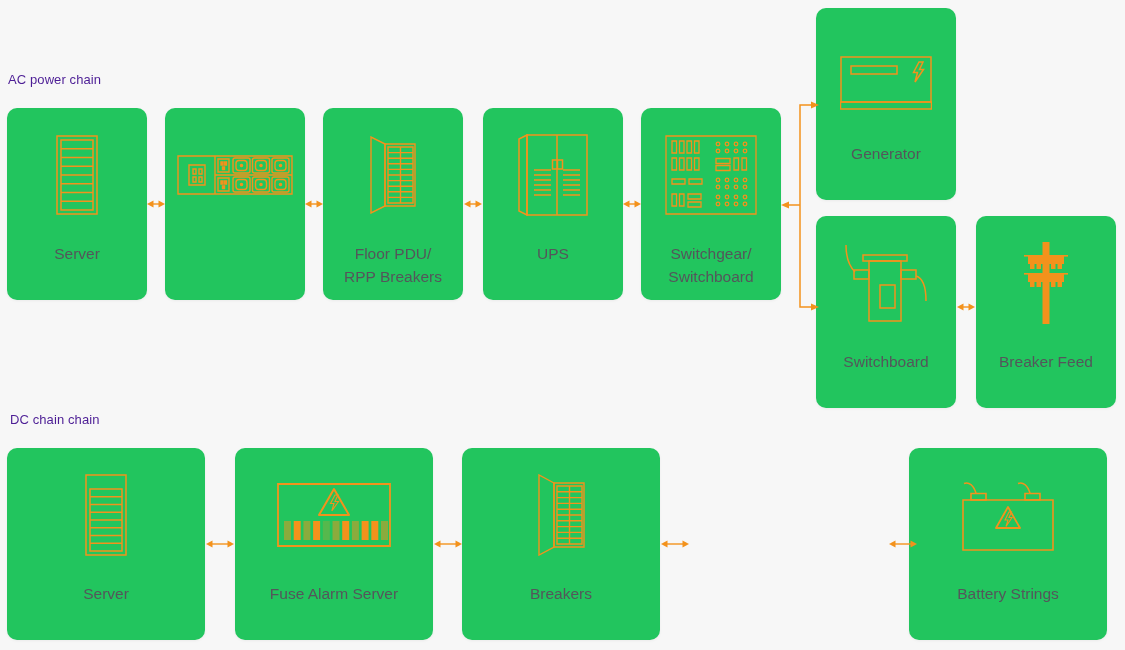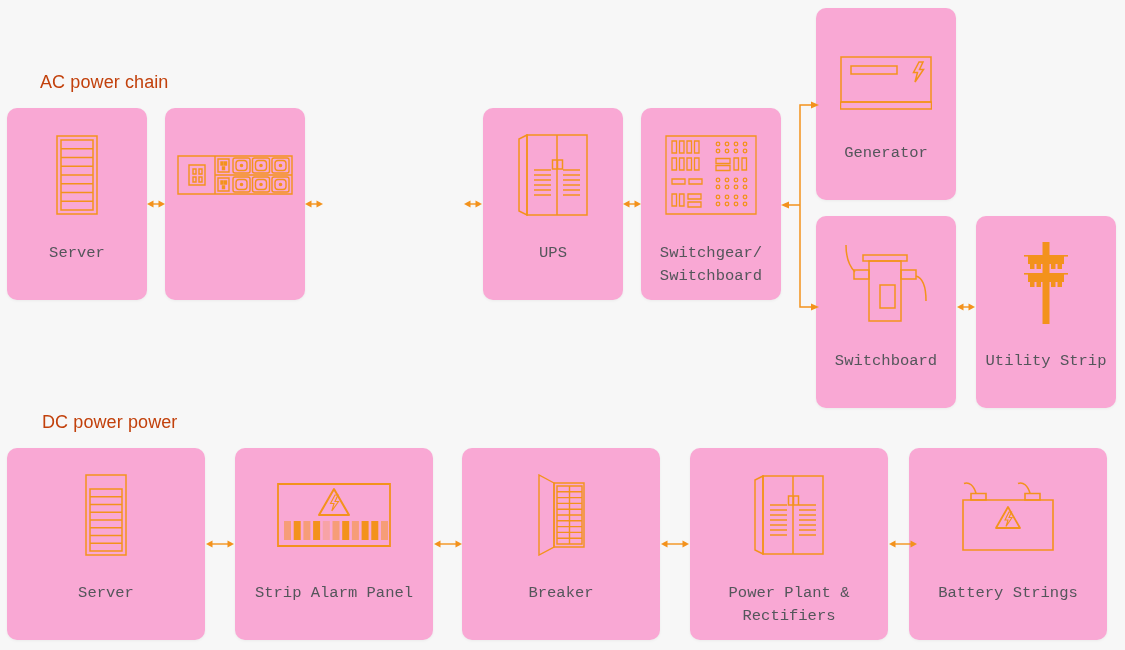--- a/index.html
+++ b/index.html
@@ -1,34 +1,34 @@
 <!DOCTYPE html>
 <html><head>
 <meta charset="utf-8">
 <style>
   html,body{margin:0;padding:0;background:#F7F7F7;font-family:"Liberation Sans",sans-serif;}
   #stage{position:relative;width:1125px;height:650px;background:#F7F7F7;overflow:hidden;}
-  .chain-title{position:absolute;font-size:18px;font-weight:400;color:#c2410c;letter-spacing:.1px;margin-left:32px;}
-  .card{position:absolute;height:192px;background:#f9a8d4;border-radius:10px;
-        box-shadow:0 1px 3px rgba(0,0,0,0.05);font-family:Liberation Mono, monospace;}
+  .chain-title{position:absolute;font-size:13px;font-weight:400;color:#4c1d95;letter-spacing:.1px;}
+  .card{position:absolute;height:192px;background:#22c55e;border-radius:10px;
+        box-shadow:0 1px 3px rgba(0,0,0,0.05);}
   .iconbox{position:absolute;top:0;left:0;right:0;height:134px;
            display:flex;align-items:center;justify-content:center;}
   .iconbox.gen{height:152px;}
   .label{position:absolute;top:134px;left:2px;right:2px;text-align:center;
          font-size:15.5px;line-height:23px;color:#54565B;white-space:pre-line;}
   .conn{position:absolute;}
   svg.ic *{vector-effect:non-scaling-stroke;}
 </style>
 </head>
 <body>
 
 <div id="stage">
 
   <div class="chain-title" style="left:8px;top:72px;">AC power chain</div>
-  <div class="chain-title" style="left:10px;top:412px;">DC power power</div>
+  <div class="chain-title" style="left:10px;top:412px;">DC chain chain</div>
 
   <div class="card" style="left:7px;top:108px;width:140px;">
     <div class="iconbox">
       <svg class="ic" width="42" height="80" viewBox="0 0 42 80" stroke="#F3921C" fill="none" stroke-width="1.5">
         <rect x="1" y="1" width="40" height="78"></rect>
         <rect x="5" y="5" width="32" height="70"></rect>
         <path d="M5,13.7H37 M5,22.5H37 M5,31.2H37 M5,40H37 M5,48.7H37 M5,57.5H37 M5,66.2H37"></path>
       </svg>
     </div>
     <div class="label">Server</div>
@@ -67,20 +67,32 @@
         <rect x="75.5" y="22" width="17" height="15" rx="2"></rect>
           <rect x="78.5" y="24.5" width="11" height="10" rx="3"></rect>
           <circle cx="84" cy="29.5" r="1.1" fill="#F3921C"></circle>
         <rect x="95" y="22" width="17" height="15" rx="2"></rect>
           <rect x="98" y="24.5" width="11" height="10" rx="3"></rect>
           <circle cx="103.5" cy="29.5" r="1.1" fill="#F3921C"></circle>
       </svg>
     </div>
   </div>
 
+  <div class="card" style="left:323px;top:108px;width:140px;">
+    <div class="iconbox">
+      <svg class="ic" width="48" height="78" viewBox="0 0 48 78" stroke="#F3921C" fill="none" stroke-width="1.4">
+        <polygon points="16,8 2,1 2,77 16,70"></polygon>
+        <rect x="16" y="8" width="30" height="62"></rect>
+        <rect x="19" y="11" width="25" height="56"></rect>
+        <path d="M31.5,11V67 M19,16.6H44 M19,22.2H44 M19,27.8H44 M19,33.4H44 M19,39H44 M19,44.6H44 M19,50.2H44 M19,55.8H44 M19,61.4H44"></path>
+      </svg>
+    </div>
+    <div class="label">Floor PDU/
+RPP Breakers</div>
+  </div>
 
   <div class="card" style="left:641px;top:108px;width:140px;">
     <div class="iconbox">
       <svg class="ic" width="92" height="80" viewBox="0 0 92 80" stroke="#F3921C" fill="none" stroke-width="1.3">
         <rect x="1" y="1" width="90" height="78"></rect>
         <rect x="7" y="6" width="4.5" height="12"></rect>
           <rect x="14.5" y="6" width="4.5" height="12"></rect>
           <rect x="22" y="6" width="4.5" height="12"></rect>
           <rect x="29.5" y="6" width="4.5" height="12"></rect>
         <circle cx="53" cy="9" r="1.8"></circle>
@@ -180,21 +192,21 @@
           <rect x="27" y="22" width="4.5" height="5"></rect>
           <rect x="33.5" y="22" width="4.5" height="5"></rect>
         <rect x="0" y="31" width="44" height="1.6"></rect>
         <rect x="4" y="32" width="36" height="8"></rect>
         <rect x="6" y="40" width="4.5" height="5"></rect>
           <rect x="12.5" y="40" width="4.5" height="5"></rect>
           <rect x="27" y="40" width="4.5" height="5"></rect>
           <rect x="33.5" y="40" width="4.5" height="5"></rect>
       </svg>
     </div>
-    <div class="label">Utility Strip</div>
+    <div class="label">Breaker Feed</div>
   </div>
 
   <svg class="conn" style="left:147px;top:199px;" width="18" height="10">
     <line x1="2.5" y1="5" x2="15.5" y2="5" stroke="#F3921C" stroke-width="1.4"></line>
     <polygon points="0,5 6.5,1.6 6.5,8.4" fill="#F3921C"></polygon>
       <polygon points="18,5 11.5,1.6 11.5,8.4" fill="#F3921C"></polygon>
   </svg>
   <svg class="conn" style="left:305px;top:199px;" width="18" height="10">
     <line x1="2.5" y1="5" x2="15.5" y2="5" stroke="#F3921C" stroke-width="1.4"></line>
     <polygon points="0,5 6.5,1.6 6.5,8.4" fill="#F3921C"></polygon>
@@ -248,50 +260,35 @@
           <rect x="45.8" y="38" width="7" height="19" opacity="0.25"></rect>
           <rect x="55.5" y="38" width="7" height="19" opacity="0.5"></rect>
           <rect x="65.2" y="38" width="7" height="19" opacity="1"></rect>
           <rect x="74.9" y="38" width="7" height="19" opacity="0.5"></rect>
           <rect x="84.6" y="38" width="7" height="19" opacity="1"></rect>
           <rect x="94.3" y="38" width="7" height="19" opacity="1"></rect>
           <rect x="104" y="38" width="7" height="19" opacity="0.5"></rect>
         </g>
       </svg>
     </div>
-    <div class="label">Strip Alarm Panel</div>
+    <div class="label">Fuse Alarm Server</div>
   </div>
 
   <div class="card" style="left:462px;top:448px;width:198px;">
     <div class="iconbox">
       <svg class="ic" width="48" height="82" viewBox="0 0 48 82" stroke="#F3921C" fill="none" stroke-width="1.4">
         <polygon points="17,9 2,1 2,81 17,73"></polygon>
         <rect x="17" y="9" width="30" height="64"></rect>
         <rect x="20" y="12" width="25" height="58"></rect>
         <path d="M32.5,12V70 M20,17.8H45 M20,23.6H45 M20,29.4H45 M20,35.2H45 M20,41H45 M20,46.8H45 M20,52.6H45 M20,58.4H45 M20,64.2H45"></path>
       </svg>
     </div>
-    <div class="label">Breaker</div>
-  </div>
-
-  <div class="card" style="left:690px;top:448px;width:198px;">
-    <div class="iconbox">
-      <svg class="ic" width="72" height="80" viewBox="0 0 72 80" stroke="#F3921C" fill="none" stroke-width="1.5">
-        <polygon points="10,1 2,5 2,75 10,79"></polygon>
-        <rect x="10" y="1" width="60" height="78"></rect>
-        <path d="M40,1V79"></path>
-        <path d="M17,30H34 M17,35H34 M17,40H34 M17,45H34 M17,50H34 M17,55H34 M17,60H34"></path>
-        <path d="M46,30H63 M46,35H63 M46,40H63 M46,45H63 M46,50H63 M46,55H63 M46,60H63"></path>
-        <rect x="35.5" y="21" width="10" height="9"></rect>
-          <path d="M40.5,21V30"></path>
-      </svg>
-    </div>
-    <div class="label">Power Plant &amp;
-Rectifiers</div>
-  </div>
+    <div class="label">Breakers</div>
+  </div>
+
 
   <div class="card" style="left:909px;top:448px;width:198px;">
     <div class="iconbox">
       <svg class="ic" width="92" height="72" viewBox="0 0 92 72" stroke="#F3921C" fill="none" stroke-width="1.6">
         <rect x="1" y="21" width="90" height="50"></rect>
         <rect x="9" y="14.5" width="15" height="6.5"></rect>
         <rect x="63" y="14.5" width="15" height="6.5"></rect>
         <path d="M14,14.5 C12,6.5 7,2.5 2,4.5"></path>
         <path d="M68,14.5 C66,6.5 61,2.5 56,4.5"></path>
         <path d="M46,28 L58,49 H34 Z" stroke-width="1.8" stroke-linejoin="round"></path>

